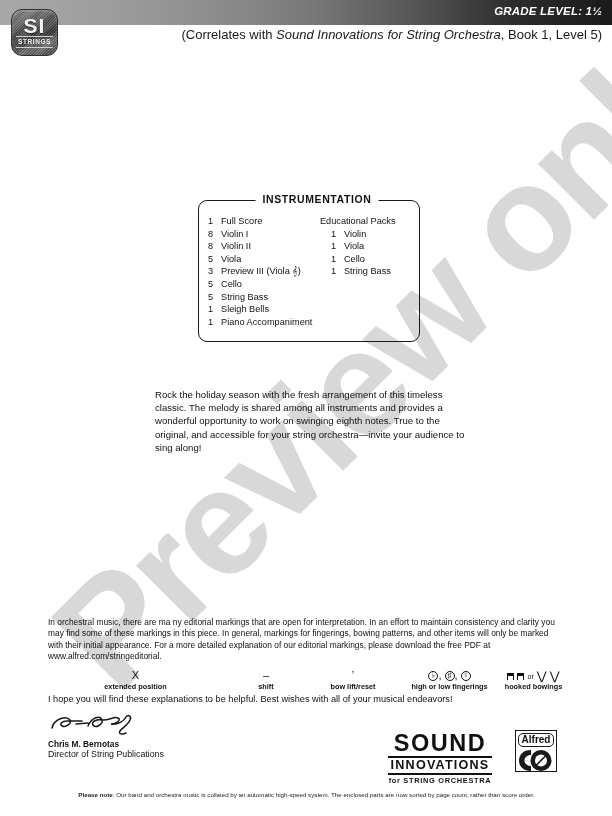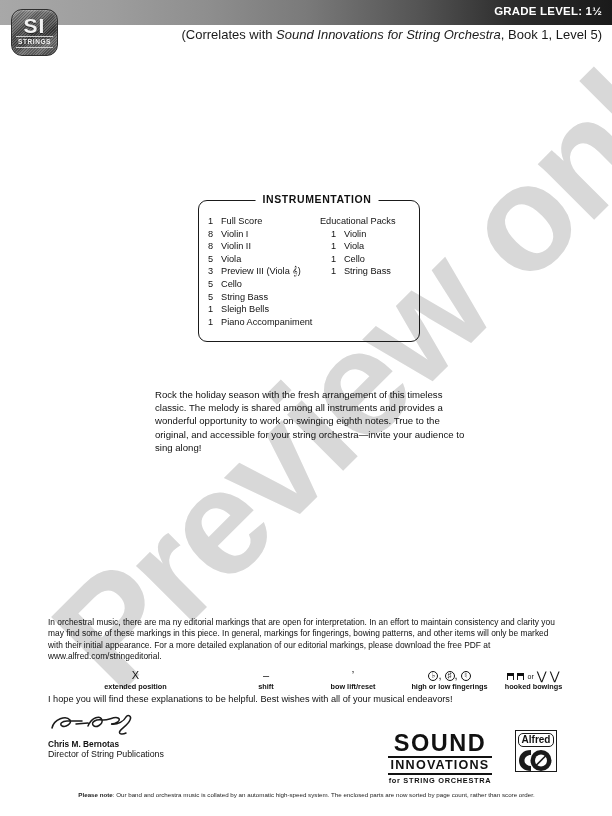--- a/index.html
+++ b/index.html
@@ -52,20 +52,21 @@
   }
   #grade-level {
     position: absolute;
     right: 10px;
     top: 5px;
     font-size: 11.5px;
     font-weight: bold;
     color: #ffffff;
     letter-spacing: 0.2px;
     z-index: 4;
+    font-style: italic;
   }
   #correlates {
     position: absolute;
     right: 10px;
     top: 27px;
     font-size: 13px;
     color: #1a1a1a;
     z-index: 4;
     margin-left: 16px;
   }

